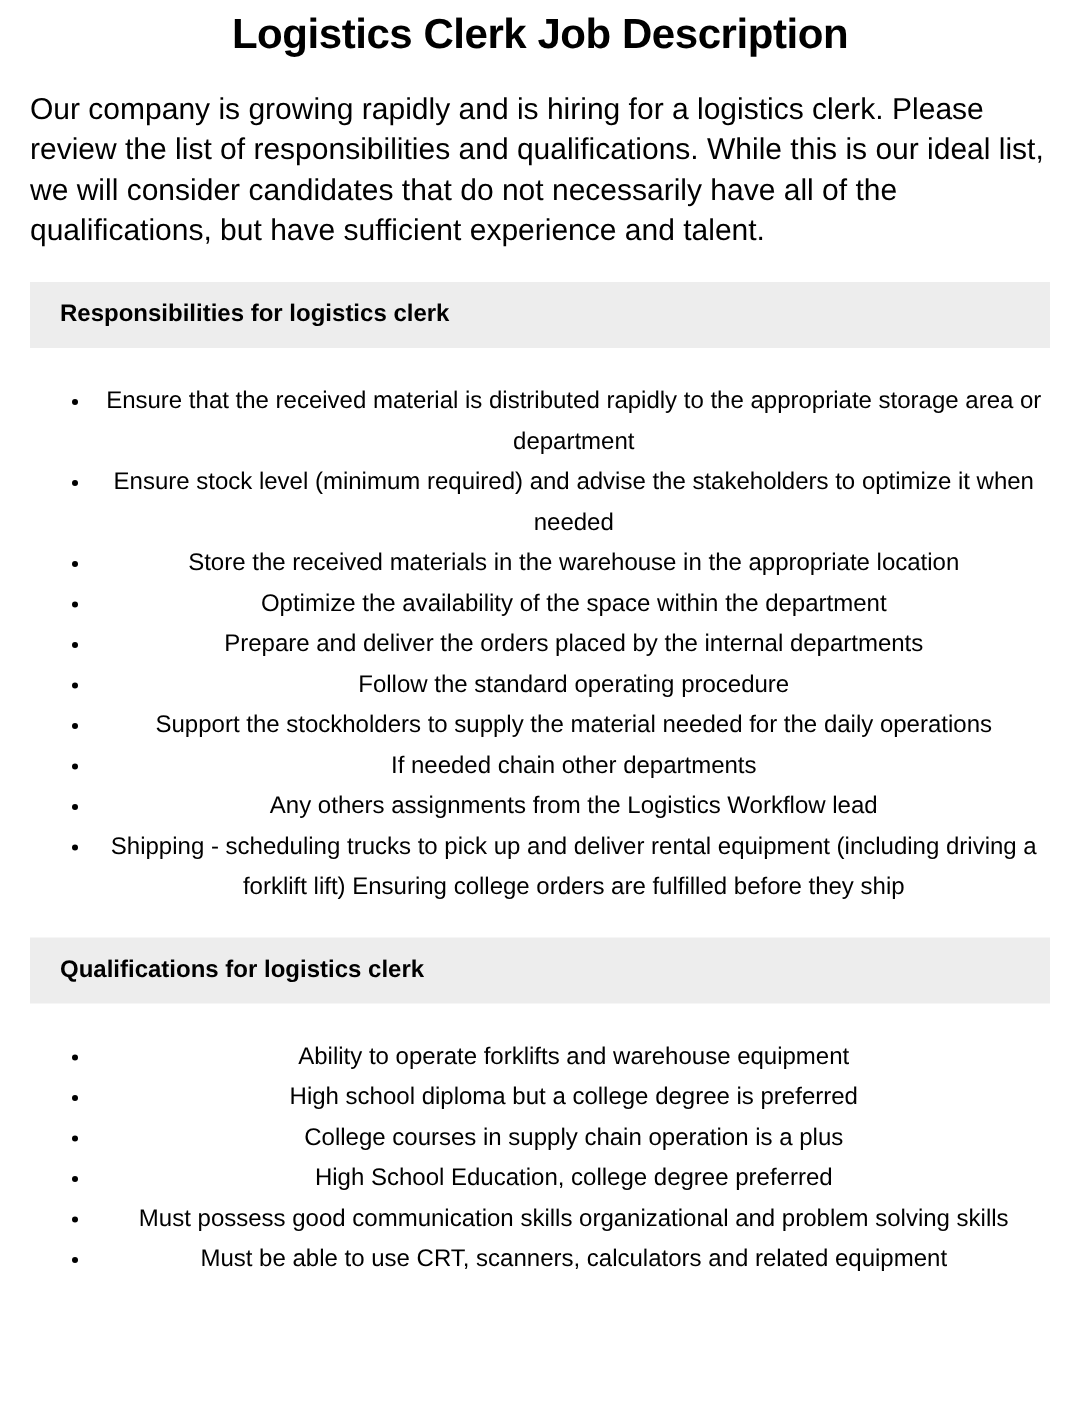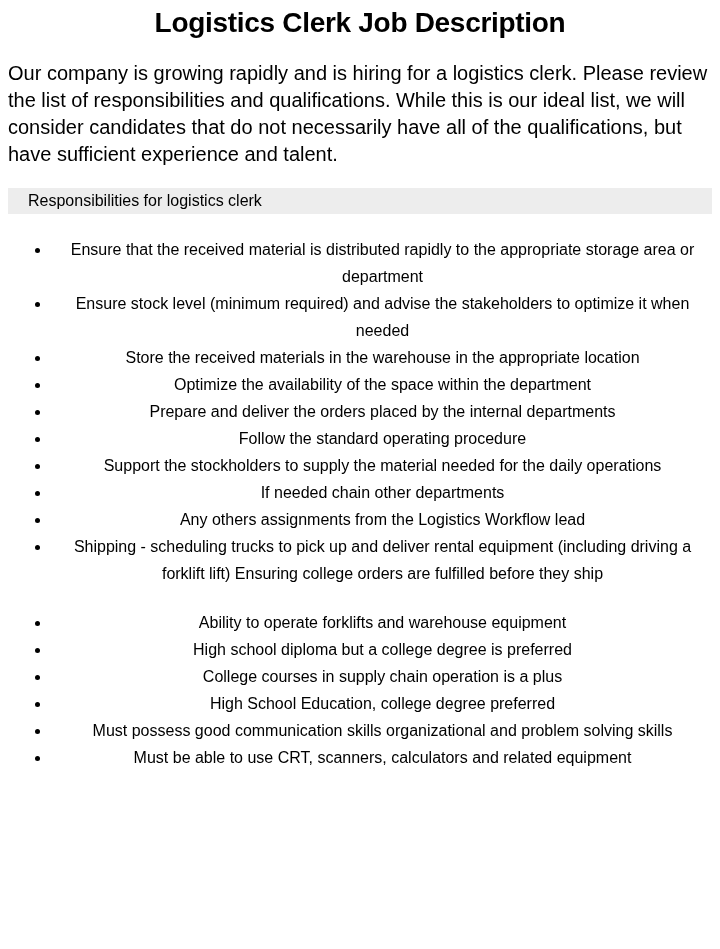--- a/index.html
+++ b/index.html
@@ -8,44 +8,44 @@
   }
   body {
     width: 720px;
     height: 949px;
     overflow: hidden;
     font-family: "Liberation Sans", sans-serif;
     color: #000000;
     -webkit-font-smoothing: antialiased;
   }
   .page {
-    padding: 0 8px;
+    padding: 0 20px;
   }
   .title {
     padding-top: 6px;
     font-size: 28px;
     line-height: 34px;
     font-weight: 800;
     text-align: center;
     letter-spacing: -0.3px;
   }
   .intro {
     margin-top: 20px;
     font-size: 20px;
     line-height: 27px;
   }
   .section-header {
     margin-top: 20px;
-    height: 26px;
+    height: 44px;
     background: #ededed;
     display: flex;
     align-items: center;
     padding: 0 20px;
     font-size: 16px;
-    font-weight: 400;
+    font-weight: 700;
   }
   ul.bullet-list {
     margin-top: 22px;
     padding-left: 43px;
     list-style: disc;
     font-size: 16px;
     line-height: 27px;
     text-align: center;
   }
   ul.bullet-list li {
@@ -71,20 +71,23 @@
       <li>Store the received materials in the warehouse in the appropriate location</li>
       <li>Optimize the availability of the space within the department</li>
       <li>Prepare and deliver the orders placed by the internal departments</li>
       <li>Follow the standard operating procedure</li>
       <li>Support the stockholders to supply the material needed for the daily operations</li>
       <li>If needed chain other departments</li>
       <li>Any others assignments from the Logistics Workflow lead</li>
       <li>Shipping - scheduling trucks to pick up and deliver rental equipment (including driving a forklift lift) Ensuring college orders are fulfilled before they ship</li>
     </ul>
 
+  <div class="section-header">
+    <span>Qualifications for logistics clerk</span>
+  </div>
 
   <ul class="bullet-list">
       <li>Ability to operate forklifts and warehouse equipment</li>
       <li>High school diploma but a college degree is preferred</li>
       <li>College courses in supply chain operation is a plus</li>
       <li>High School Education, college degree preferred</li>
       <li>Must possess good communication skills organizational and problem solving skills</li>
       <li>Must be able to use CRT, scanners, calculators and related equipment</li>
     </ul>
 

